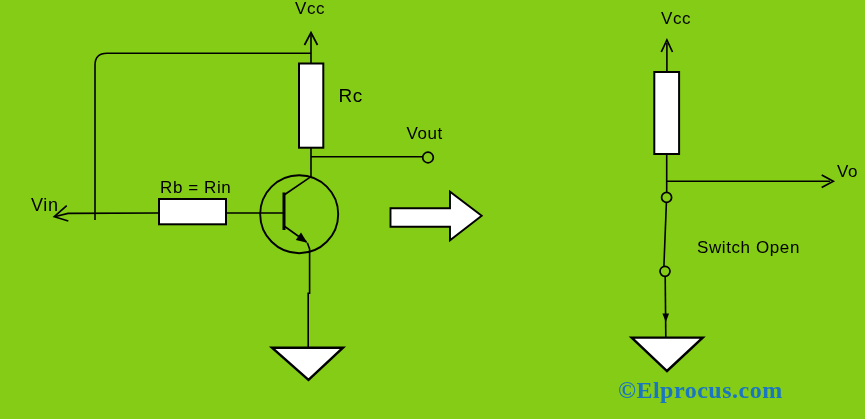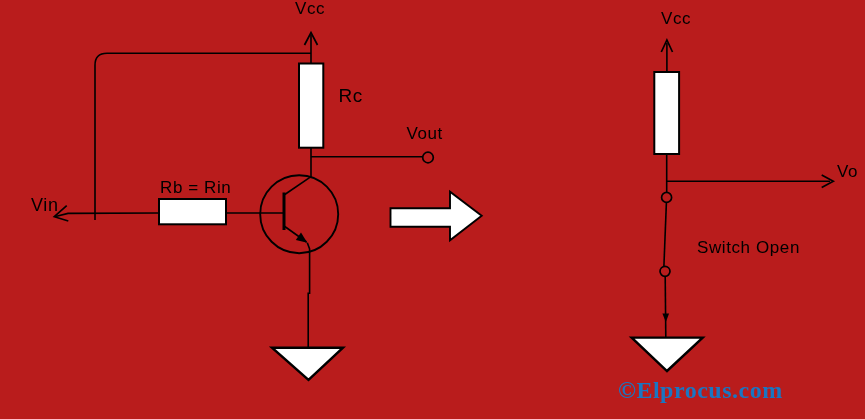--- a/index.html
+++ b/index.html
@@ -4,21 +4,21 @@
 <style>
   html, body {
     margin: 0;
     padding: 0;
     background: #ffffff;
   }
   .stage {
     position: relative;
     width: 865px;
     height: 419px;
-    background: #b91c1c;
+    background: #84cc16;
     overflow: hidden;
   }
   svg { display: block; }
   .lbl {
     font-family: "Liberation Sans", "DejaVu Sans", sans-serif;
     fill: #000000;
     letter-spacing: 0.6px;
   }
   .wm {
     font-family: "Liberation Serif", "DejaVu Serif", serif;

